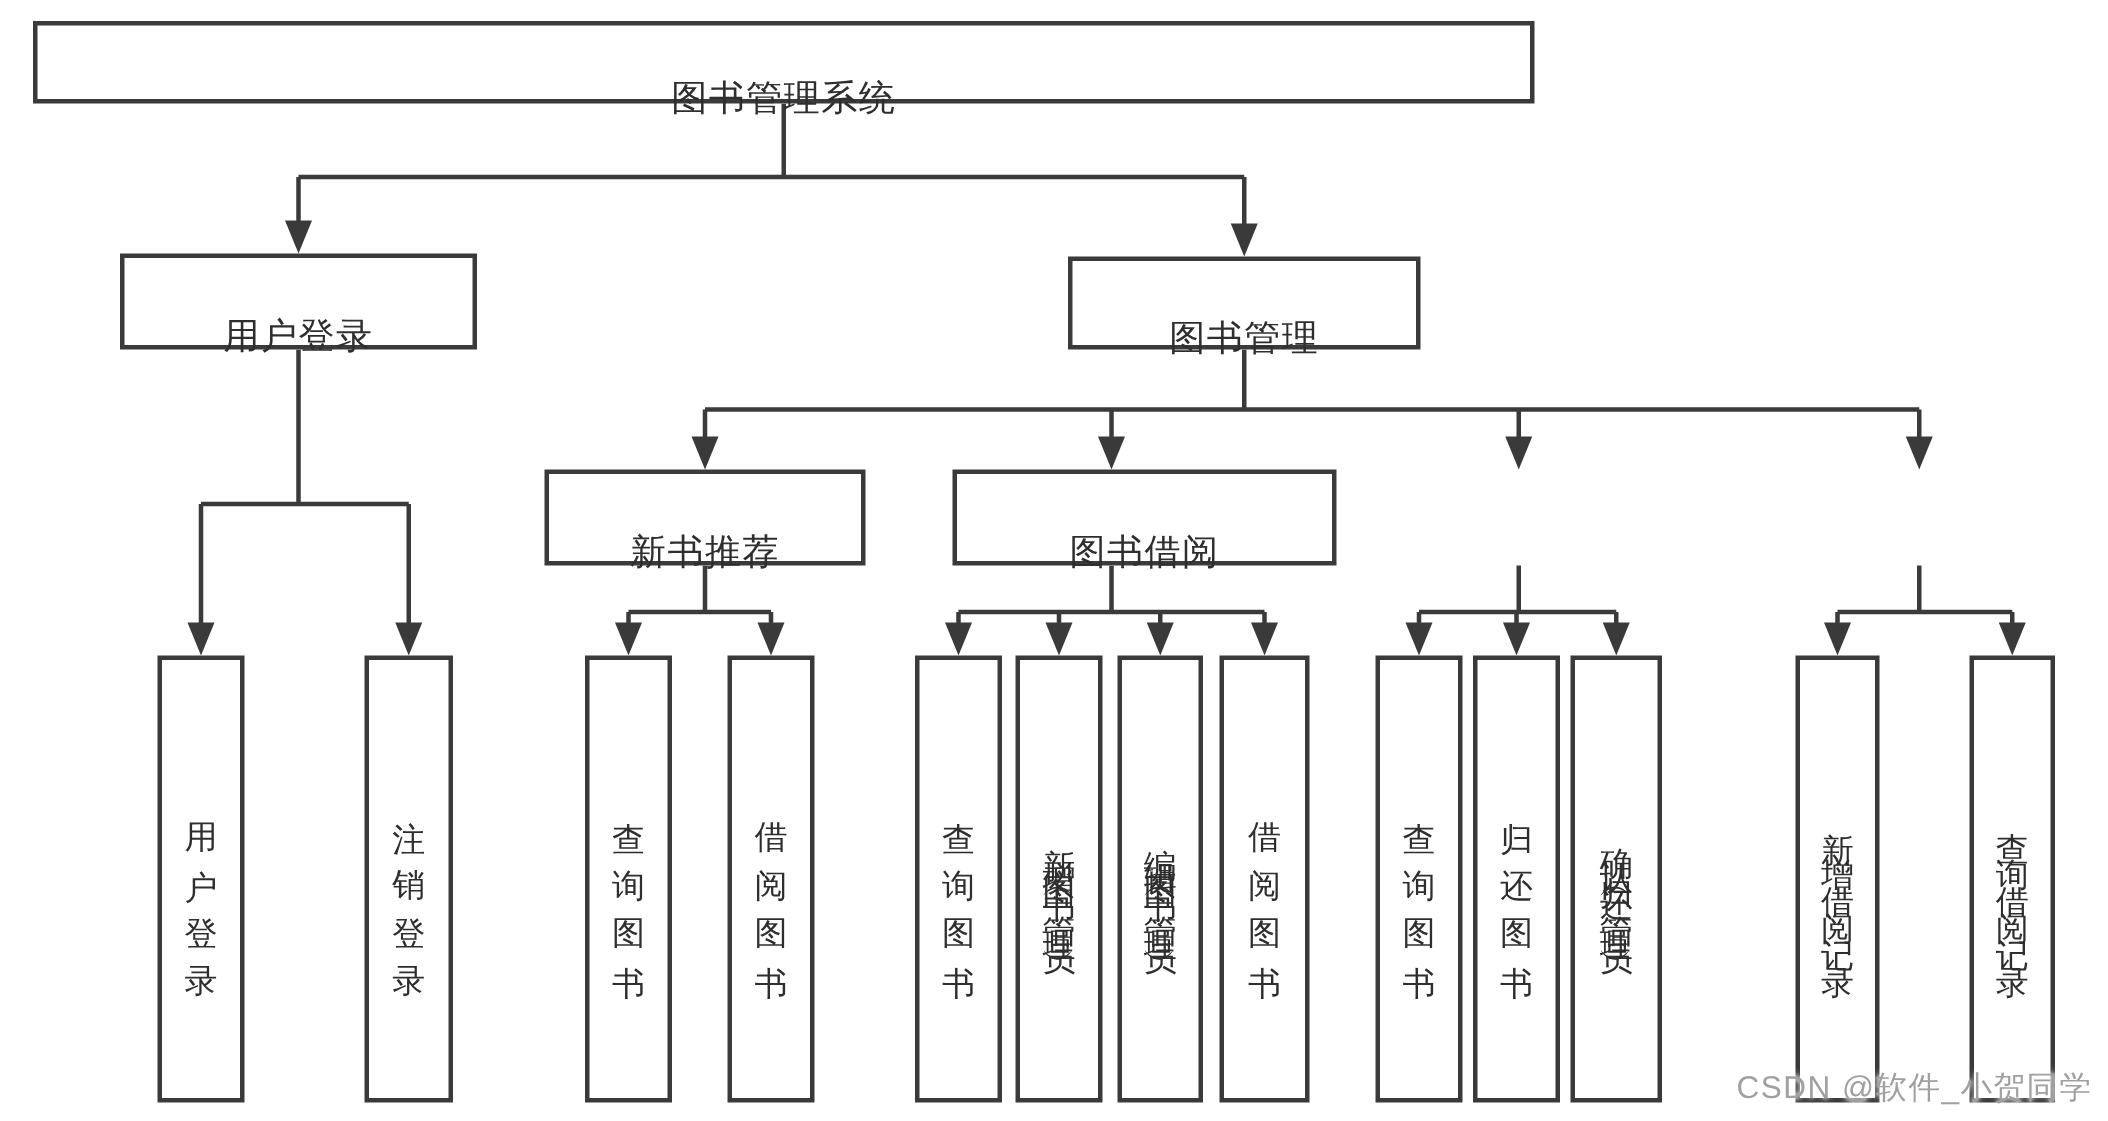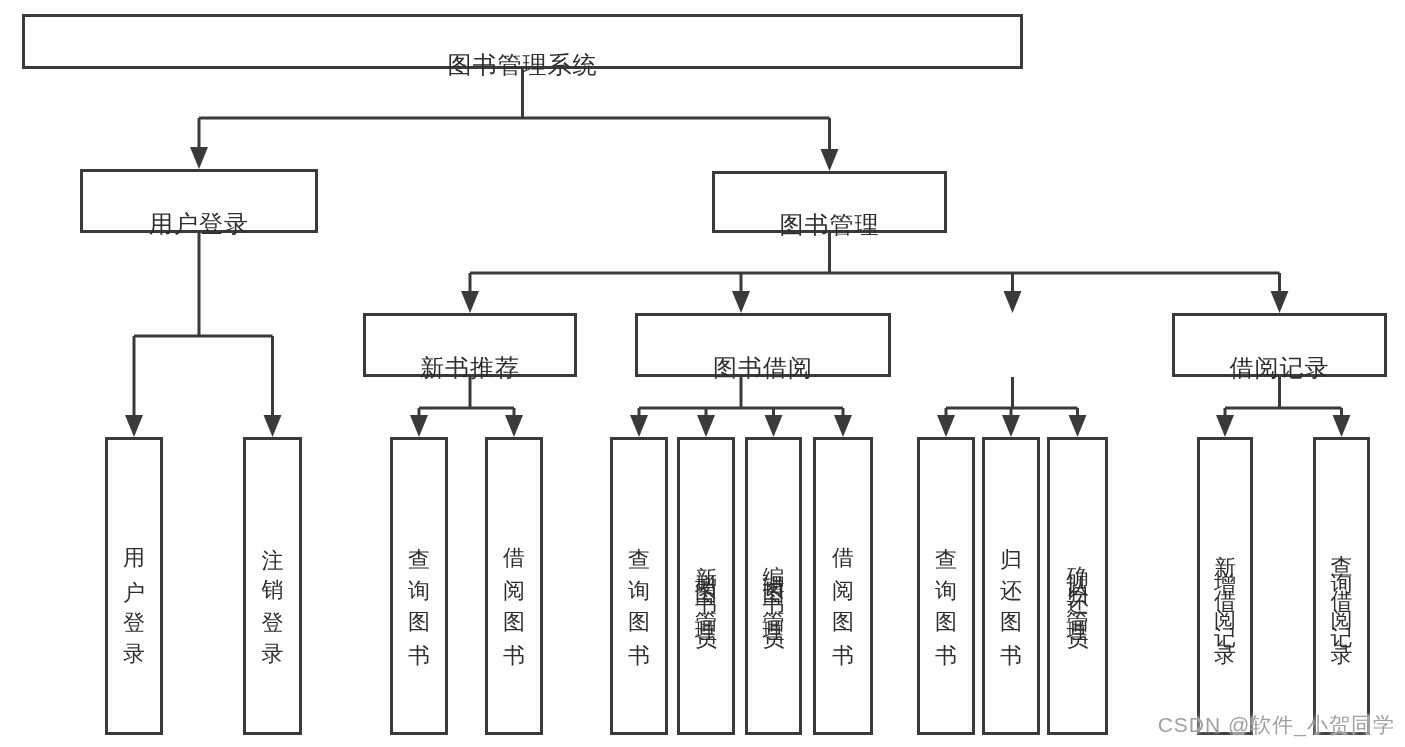--- a/index.html
+++ b/index.html
@@ -83,23 +83,20 @@
   <div class="box" style="left:363px;top:313px;width:214px;height:64px">
     <span class="hlabel">新书推荐</span>
   </div>
 
   <div class="box" style="left:712px;top:171px;width:235px;height:62px">
     <span class="hlabel">图书管理</span>
   </div>
   <div class="box" style="left:635px;top:313px;width:256px;height:64px">
     <span class="hlabel">图书借阅</span>
   </div>
-  <div class="box" style="left:1172px;top:313px;width:215px;height:64px">
-    <span class="hlabel">借阅记录</span>
-  </div>
 
   <div class="box" style="left:105px;top:437px;width:58px;height:298px">
     <span class="v ls4">用户登录</span>
   </div>
   <div class="box" style="left:243px;top:437px;width:59px;height:298px">
     <span class="v ls4">注销登录</span>
   </div>
 
   <div class="box" style="left:390px;top:437px;width:58px;height:298px">
     <span class="v ls4">查询图书</span>

